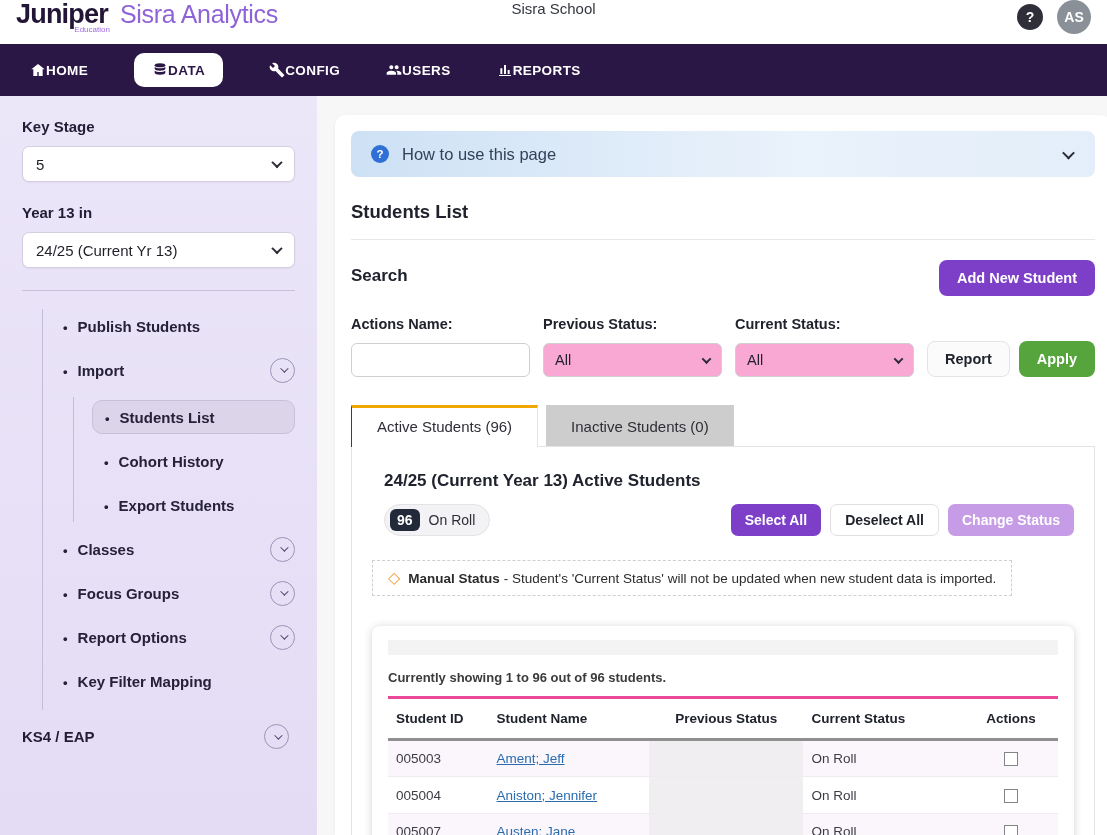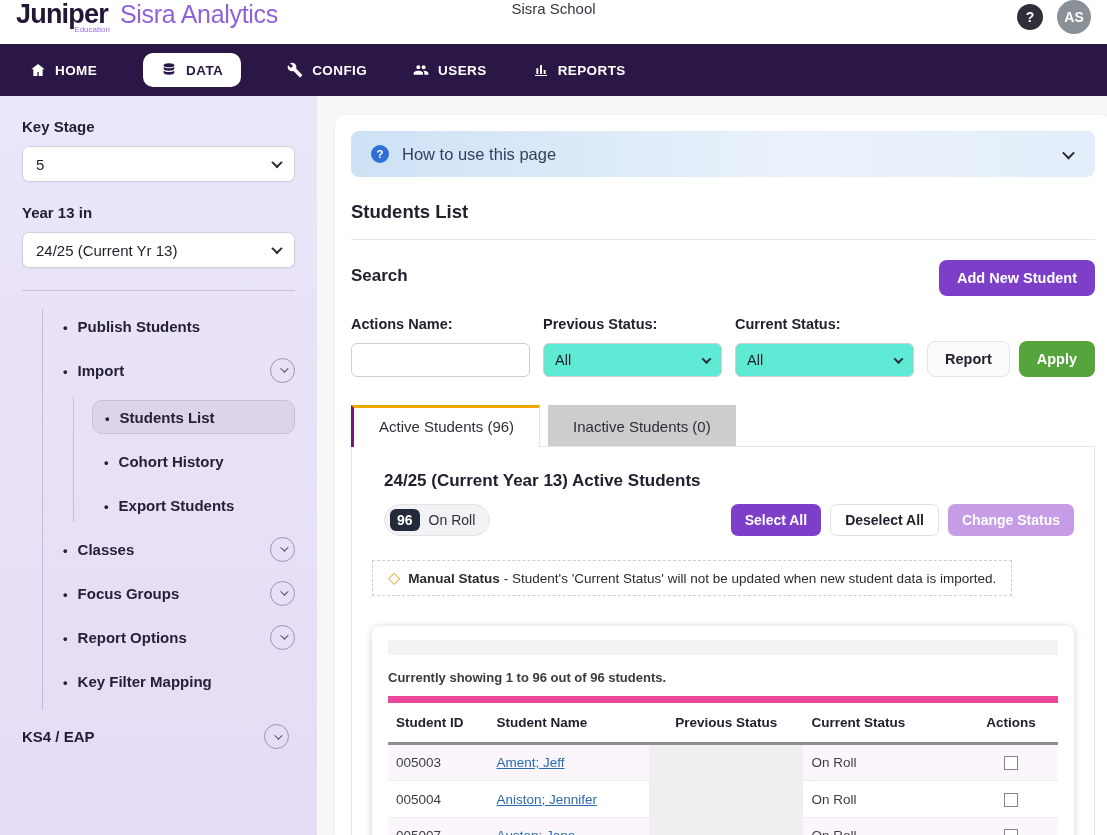--- a/index.html
+++ b/index.html
@@ -13,21 +13,21 @@
   .brand { font-size:27px; font-weight:800; color:#221535; letter-spacing:-0.8px; position:relative; line-height:1; }
   .brand-sub { position:absolute; bottom:-6px; right:-2px; font-size:8px; font-weight:400; color:#9a6be0; letter-spacing:0;padding-left:39px; }
   .product { font-size:25px; color:#8f63d8; font-weight:500; letter-spacing:-0.3px; }
   .school { position:absolute; left:50%; transform:translateX(-50%); font-size:15px; color:#333741; }
   .top-right { margin-left:auto; display:flex; align-items:center; gap:14px; }
   .help-circle { width:26px; height:26px; border-radius:50%; background:#2f2f3a; color:#fff; font-weight:700; font-size:14px; display:flex; align-items:center; justify-content:center; cursor:pointer; }
   .avatar { width:34px; height:34px; border-radius:50%; background:#8a9097; color:#fff; font-weight:700; font-size:14px; display:flex; align-items:center; justify-content:center; cursor:pointer; }
 
   
   .mainnav { height:52px; background:#2b1745; display:flex; align-items:center; padding-left:30px; gap:46px; }
-  .nav-item { display:flex; align-items:center; gap:9px; color:#ffffff; font-size:13.5px; font-weight:700; letter-spacing:.4px; cursor:pointer; }
+  .nav-item { display:flex; align-items:center; color:#ffffff; font-size:13.5px; font-weight:700; letter-spacing:.4px; cursor:pointer; }
   .nav-item svg { width:16px; height:16px; fill:currentColor; }
   .nav-item.active { background:#ffffff; color:#2b1745; padding:9px 18px; border-radius:10px; }
 
   
   .page-body { display:flex; height:739px; }
 
   
   .sidebar { width:317px; min-width:317px; background:linear-gradient(180deg,#ece6f9 0%, #e3dcf4 100%); padding:22px 22px 0 22px; overflow:hidden; }
   .fld-label { font-size:15px; font-weight:700; color:#221d35; margin-bottom:11px; }
   .select { height:36px; background:#fff; border:1px solid #d3cfe0; border-radius:7px; display:flex; align-items:center; justify-content:space-between; padding:0 13px; font-size:15px; color:#1f1f28; margin-bottom:22px; cursor:pointer; box-shadow:0 1px 2px rgba(40,20,80,.05); }
@@ -64,29 +64,29 @@
   .title-divider { border:none; border-top:1px solid #e8e8ea; margin:0 0 20px 0; }
 
   .search-head { display:flex; align-items:flex-start; justify-content:space-between; }
   .search-title { font-size:17px; font-weight:700; color:#20232e; margin-top:6px; }
   .btn { border:none; border-radius:8px; font-family:inherit; font-weight:700; font-size:14.5px; cursor:pointer;text-align:center; }
   .btn-add { background:#7d3fc8; color:#fff; padding:10px 18px; }
   .form-row { display:flex; align-items:flex-end; margin-top:20px; }
   .fgroup { width:179px; margin-right:13px; }
   .fgroup label { display:block; font-size:14.5px; font-weight:700; color:#20232e; margin-bottom:11px; }
   .fgroup input { width:100%; height:34px; border:1px solid #cfcfcf; border-radius:6px; padding:0 10px; font-size:14px; font-family:inherit; }
-  .fselect { width:100%; height:34px; border:1px solid #cfcfcf; border-radius:6px; background:#5eead4; display:flex; align-items:center; justify-content:space-between; padding:0 11px; font-size:14.5px; color:#1f1f28; cursor:pointer; }
+  .fselect { width:100%; height:34px; border:1px solid #cfcfcf; border-radius:6px; background:#f9a8d4; display:flex; align-items:center; justify-content:space-between; padding:0 11px; font-size:14.5px; color:#1f1f28; cursor:pointer; }
   .fselect .chev { width:7px; height:7px; }
   .form-actions { margin-left:auto; display:flex; gap:9px; }
   .btn-reset { background:#fbfbfb; border:1px solid #e4e4e4; color:#20232e; padding:9px 17px; }
   .btn-apply { background:#55a43c; color:#fff; padding:9px 18px; }
 
   .tabs { display:flex; margin-top:28px; }
   .tab { padding:10px 25px 11px 25px; font-size:15px; color:#2e2e36; cursor:pointer; }
-  .tab.active { background:#fff; border-top:3px solid #f0a800; border-left:3px solid #701a75; border-right:1px solid #e4e4e4; position:relative; z-index:2; margin-bottom:-1px; }
+  .tab.active { background:#fff; border-top:3px solid #f0a800; border-left:1px solid #701a75; border-right:1px solid #e4e4e4; position:relative; z-index:2; margin-bottom:-1px; }
   .tab.inactive { background:#cdcdcd; border-top:3px solid #cdcdcd; margin-left:8px; }
 
   .panel { border:1px solid #e4e4e4; border-bottom:none; padding:24px 20px 0 20px; height:100%; }
   .panel-head { font-size:17px; font-weight:700; color:#20232e; margin-left:12px; }
   .badge-row { display:flex; align-items:center; justify-content:space-between; margin:13px 0 0 12px; }
   .onroll-pill { display:flex; align-items:center; gap:9px; background:#f3f2f4; border:1px solid #e3e3e5; border-radius:17px; padding:4px 14px 4px 5px; }
   .count-badge { background:#222a3a; color:#fff; font-size:14px; font-weight:700; border-radius:6px; padding:3px 7px; }
   .onroll-label { font-size:14px; color:#2e2e36; }
   .badge-actions { display:flex; gap:9px; }
   .btn-pill { border-radius:7px; padding:7px 14px; font-size:14px; }
@@ -95,21 +95,21 @@
   .btn-changestatus { background:#c59ce5; color:#ffffff; }
 
   .manual-box { display:inline-flex; align-items:center; margin-top:24px; border:1px dashed #cfcfcf; padding:9px 15px; font-size:13.5px; color:#2b2b2b; }
   .diamond { color:#f0a43c; font-size:16px; margin-right:8px; line-height:1; }
   .manual-bold { font-weight:700; margin-right:4px; }
 
   .table-card { margin-top:30px; background:#fff; border-radius:8px; box-shadow:0 1px 8px rgba(0,0,0,.18); padding:14px 16px 0 16px; height:400px; }
   .scroll-strip { height:15px; background:#f3f3f3; border-radius:2px; }
   .tbl-caption { font-size:13px; font-weight:700; color:#3b3b3b; margin:15px 0 11px 0; }
   table.students { width:100%; border-collapse:collapse; font-size:13.5px; }
-  table.students thead th { border-top:7px solid #ec4899; border-bottom:3px solid #8f8f8f; padding:12px 8px; text-align:left; font-weight:700; color:#20232e; }
+  table.students thead th { border-top:3px solid #ec4899; border-bottom:3px solid #8f8f8f; padding:12px 8px; text-align:left; font-weight:700; color:#20232e; }
   table.students th.c, table.students td.c { text-align:center; }
   table.students td { padding:10px 8px; color:#3c3c44; border-bottom:1px solid #efecef; }
   table.students tbody tr.odd { background:#fbf6fc; }
   table.students td.prev { background:#f1eef1; }
   table.students a { color:#2a6cae; text-decoration:underline; }
   .cb { display:inline-block; width:14px; height:14px; border:1.5px solid #848488; background:#fff; cursor:pointer; vertical-align:middle; }
 
   .col-id { width:15%; } .col-name { width:24%; } .col-prev { width:23%; } .col-curr { width:24%; } .col-act { width:14%; }
 </style>
 </head>

